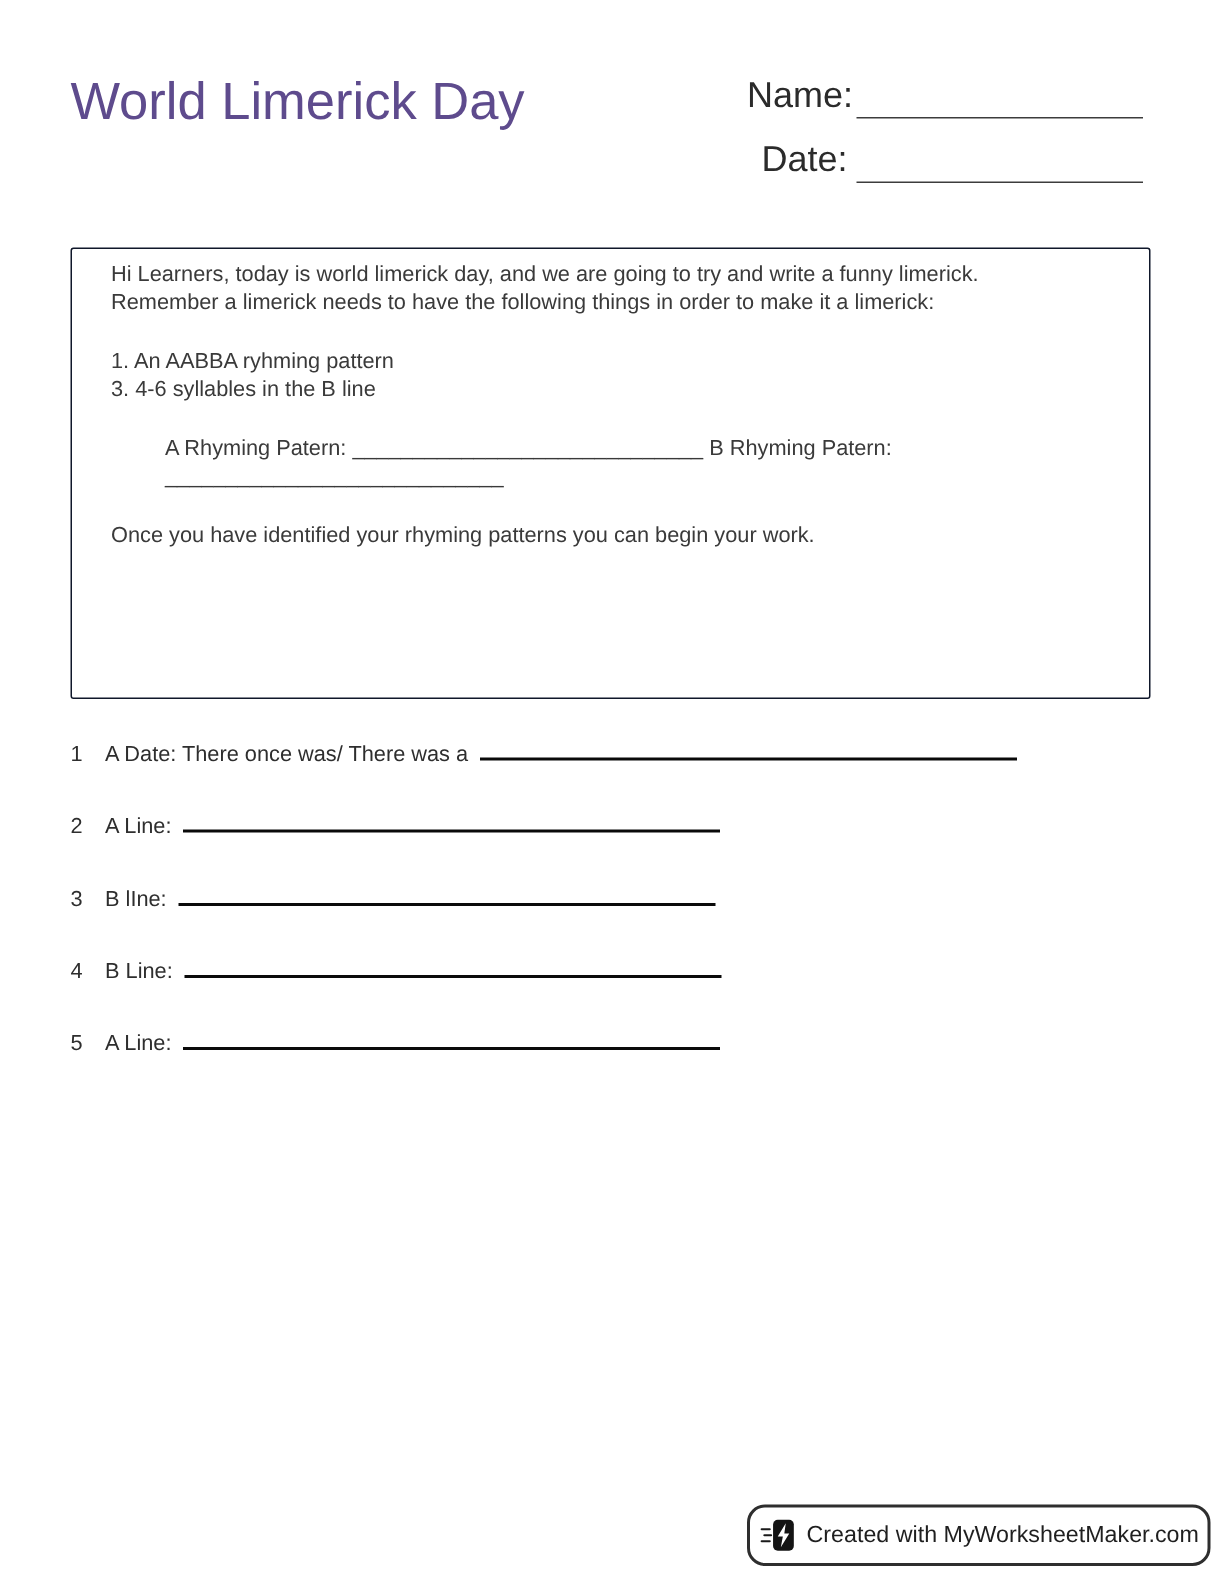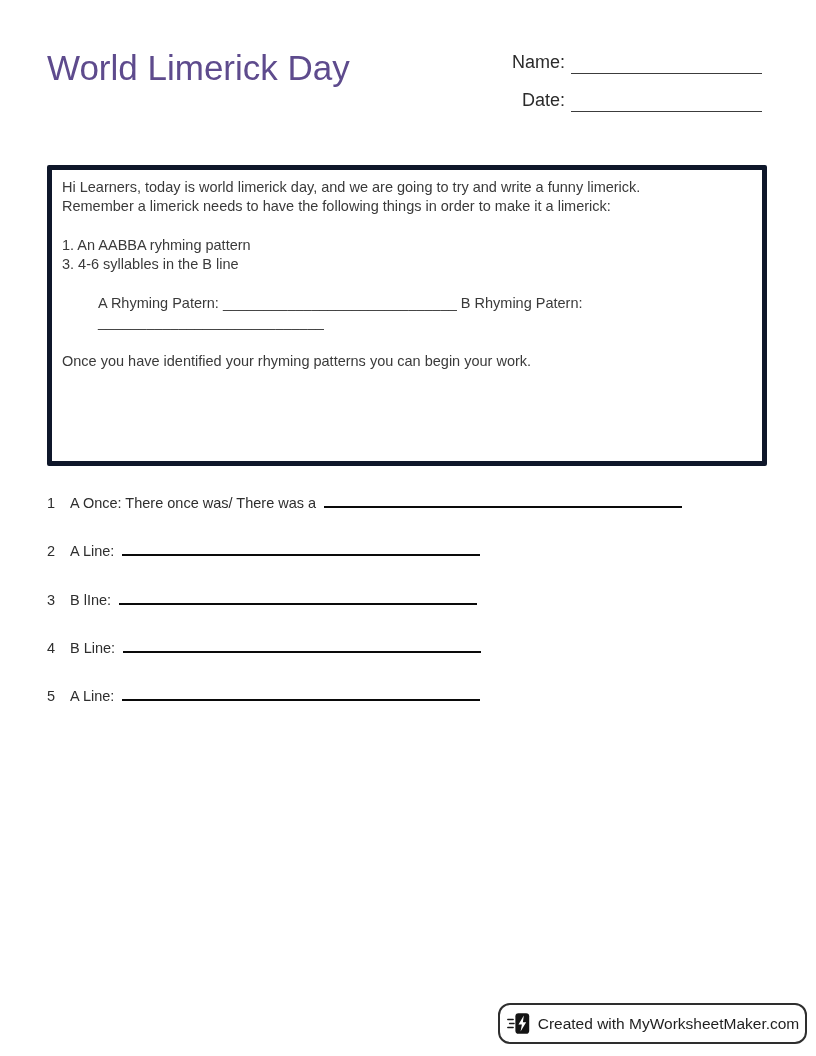--- a/index.html
+++ b/index.html
@@ -33,41 +33,41 @@
     width: 270px;
   }
   .nd-row {
     display: flex;
     align-items: flex-end;
     margin-bottom: 14px;
   }
   .nd-label {
     width: 73px;
     text-align: right;
-    font-size: 18px;
+    font-size: 24px;
     color: #2b2b2b;
     padding-right: 6px;
     line-height: 1.2;
   }
   .nd-line {
     width: 191px;
     height: 24px;
     border-bottom: 1px solid #3c3c3c;
   }
 
   
   .instructions-box {
     position: absolute;
     left: 47px;
     top: 165px;
     width: 720px;
     height: 301px;
-    border: 5px solid #0f172a;
+    border: 1px solid #0f172a;
     border-radius: 2px;
-    padding: 8px 10px;
+    padding: 8px 26px;
     font-size: 14.5px;
     line-height: 19.3px;
     color: #3a3a3a;
   }
   .instructions-box p {
     white-space: pre-line;
     margin: 0 0 19.3px 0;
   }
   .instructions-box .rules {
     list-style: none;
@@ -155,21 +155,21 @@
     <div class="rhyme-wrap">
       <div>A Rhyming Patern: _____________________________ B Rhyming Patern:</div>
       <div>____________________________</div>
     </div>
     <p class="last">Once you have identified your rhyming patterns you can begin your work.</p>
   </div>
 
   <div class="lines-block">
     <div class="ws-row">
       <span class="ws-num">1</span>
-      <span class="ws-label">A Once: There once was/ There was a</span>
+      <span class="ws-label">A Date: There once was/ There was a</span>
       <span class="answer-blank"></span>
     </div>
     <div class="ws-row">
       <span class="ws-num">2</span>
       <span class="ws-label">A Line:</span>
       <span class="answer-blank"></span>
     </div>
     <div class="ws-row">
       <span class="ws-num">3</span>
       <span class="ws-label">B lIne:</span>

